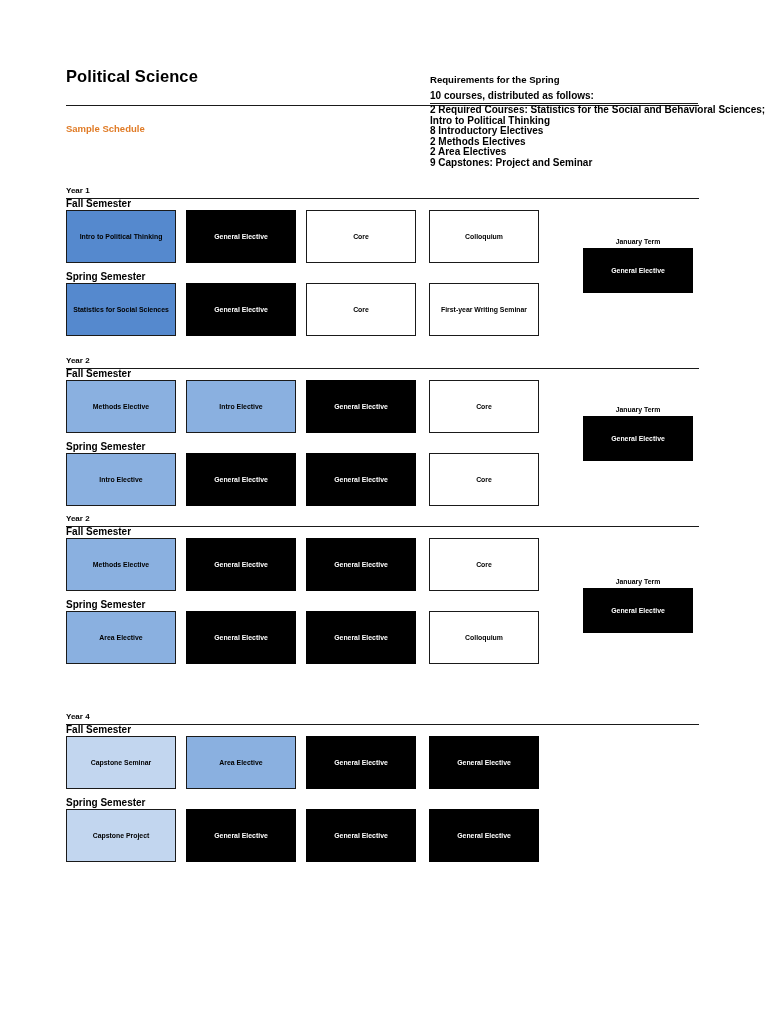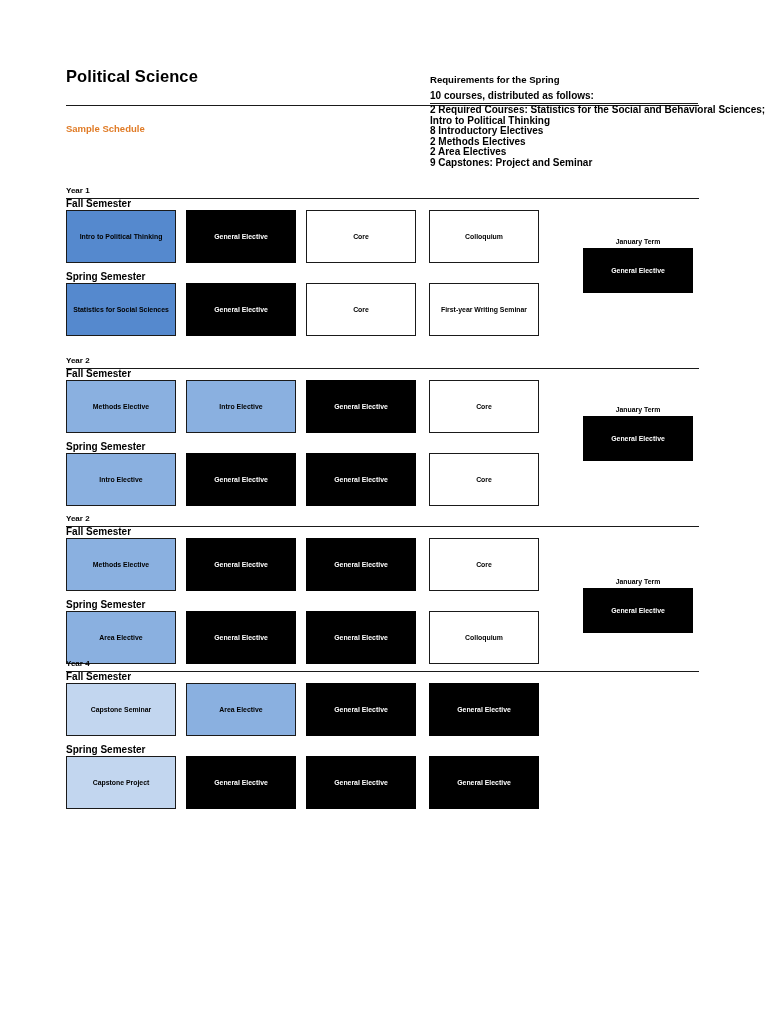--- a/index.html
+++ b/index.html
@@ -264,21 +264,21 @@
           <div class="box c0 blue-mid">Area Elective</div>
           <div class="box c1 black">General Elective</div>
           <div class="box c2 black">General Elective</div>
           <div class="box c3 white">Colloquium</div>
         </div>
         <div class="jterm" style="left: 583px; top: 63px;">
           <div class="jterm-label">January Term</div>
           <div class="jterm-box">General Elective</div>
         </div>
       </div>
-      <div class="year-block" style="top: 659px; height: 160px;">
+      <div class="year-block" style="top: 712px; height: 160px;">
         <div class="year-label">Year 4</div>
         <div class="year-rule"></div>
         <div class="sem-label fall">Fall Semester</div>
         <div class="course-row fall">
           <div class="box c0 blue-light">Capstone Seminar</div>
           <div class="box c1 blue-mid">Area Elective</div>
           <div class="box c2 black">General Elective</div>
           <div class="box c3 black">General Elective</div>
         </div>
         <div class="sem-label spring">Spring Semester</div>

